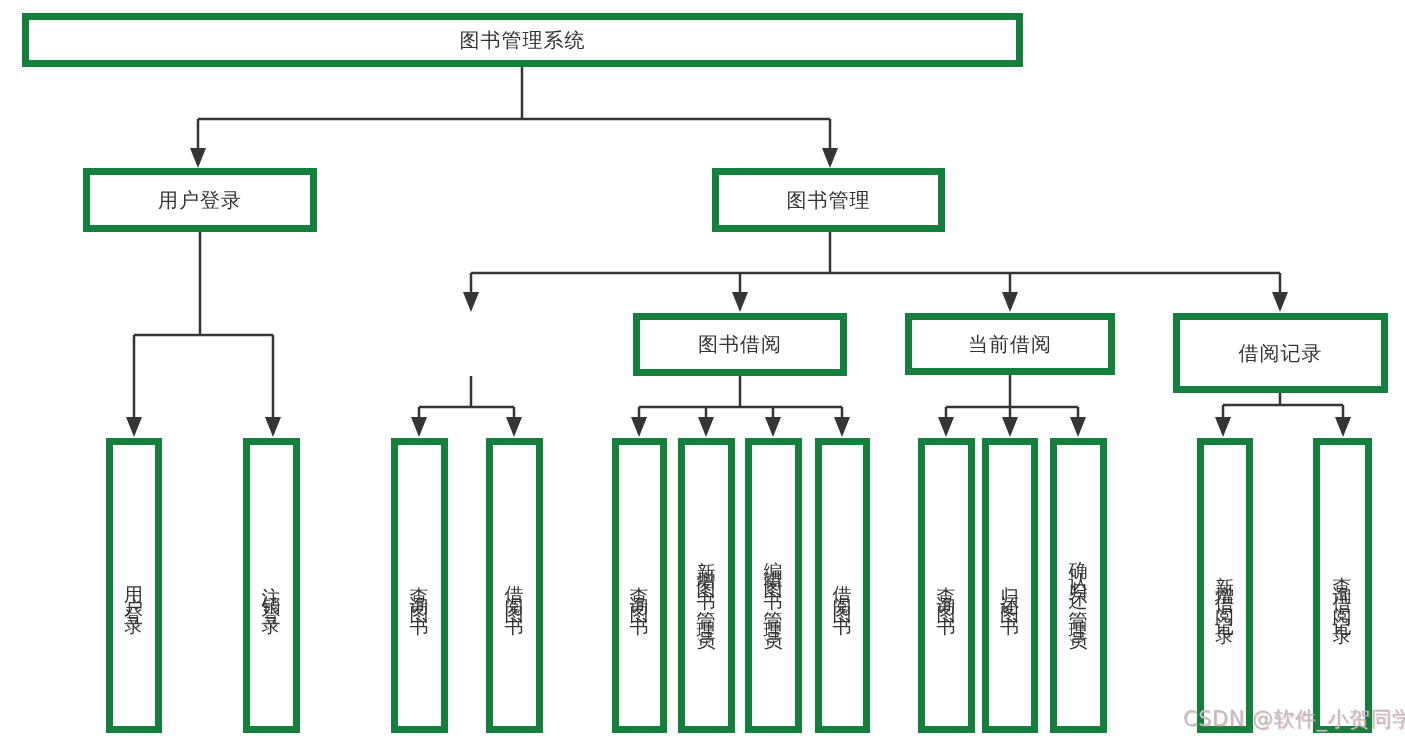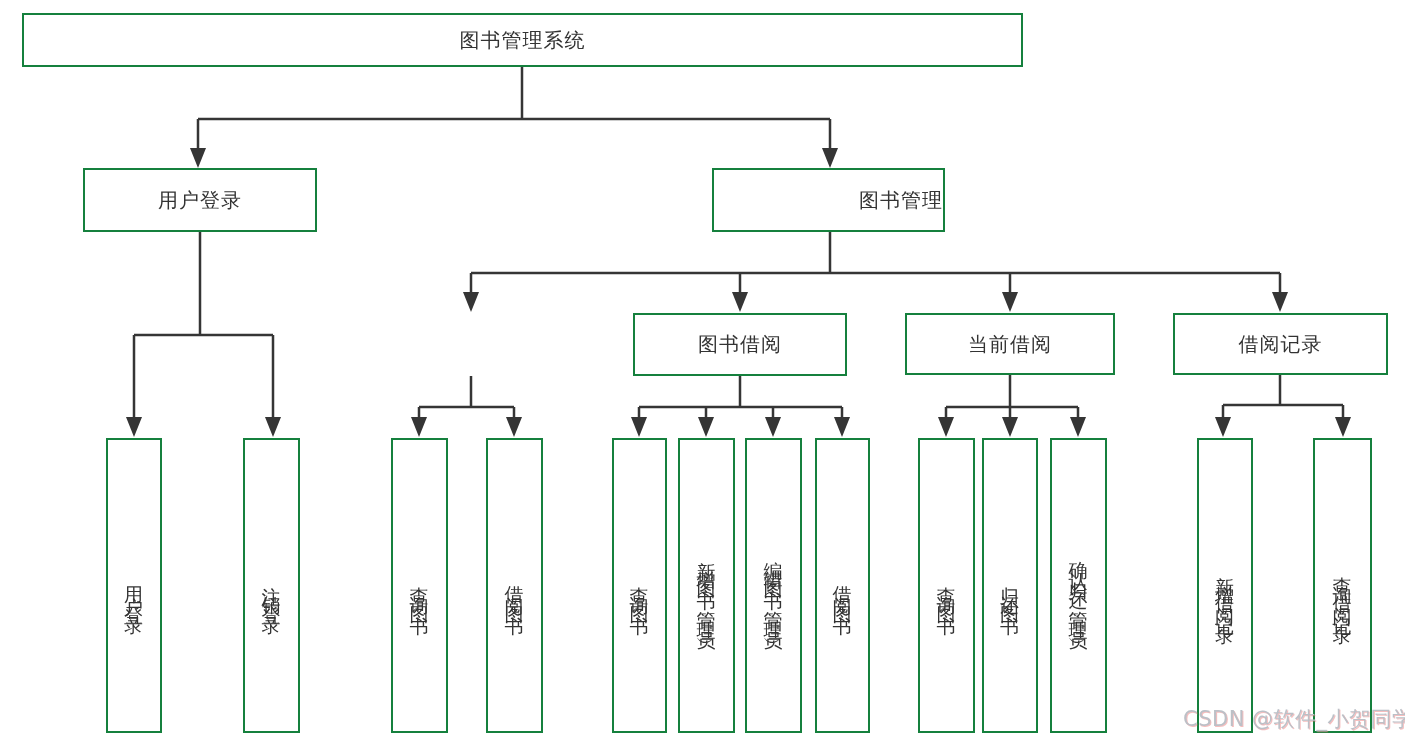--- a/index.html
+++ b/index.html
@@ -17,21 +17,21 @@
   }
   #connectors {
     position: absolute;
     left: 0; top: 0;
     width: 1405px; height: 747px;
   }
   .node {
     position: absolute;
     box-sizing: border-box;
     background: #ffffff;
-    border: 2px solid #15803d;
+    border: 7px solid #15803d;
     display: flex;
     align-items: center;
     justify-content: center;
     color: #333333;
   }
   .hbox {
     font-size: 20px;
     letter-spacing: 1px;
     white-space: nowrap;
   }
@@ -44,25 +44,25 @@
     text-orientation: mixed;
     font-size: 19px;
     letter-spacing: 10px;
     line-height: 1;
     white-space: nowrap;
     margin-bottom: -10px; 
   }
   
   .n-root    { left: 22px;   top: 13px;  width: 1001px; height: 54px; }
   .n-login   { left: 83px;   top: 168px; width: 234px;  height: 64px; }
-  .n-mgmt    { left: 712px;  top: 168px; width: 233px;  height: 64px; justify-content: flex-end; }
+  .n-mgmt    { left: 712px;  top: 168px; width: 233px;  height: 64px; }
   .n-rec     { left: 365px;  top: 313px; width: 213px;  height: 63px; }
   .n-borrow  { left: 633px;  top: 313px; width: 214px;  height: 63px; }
   .n-current { left: 905px;  top: 313px; width: 210px;  height: 62px; }
-  .n-records { left: 1173px; top: 313px; width: 215px;  height: 62px; }
+  .n-records { left: 1173px; top: 313px; width: 215px;  height: 80px; }
   
   .v1  { left: 106px;  width: 56px; }
   .v2  { left: 243px;  width: 57px; }
   .v3  { left: 391px;  width: 57px; }
   .v4  { left: 486px;  width: 57px; }
   .v5  { left: 612px;  width: 55px; }
   .v6  { left: 678px;  width: 57px; }
   .v7  { left: 745px;  width: 57px; }
   .v8  { left: 815px;  width: 55px; }
   .v9  { left: 918px;  width: 57px; }

